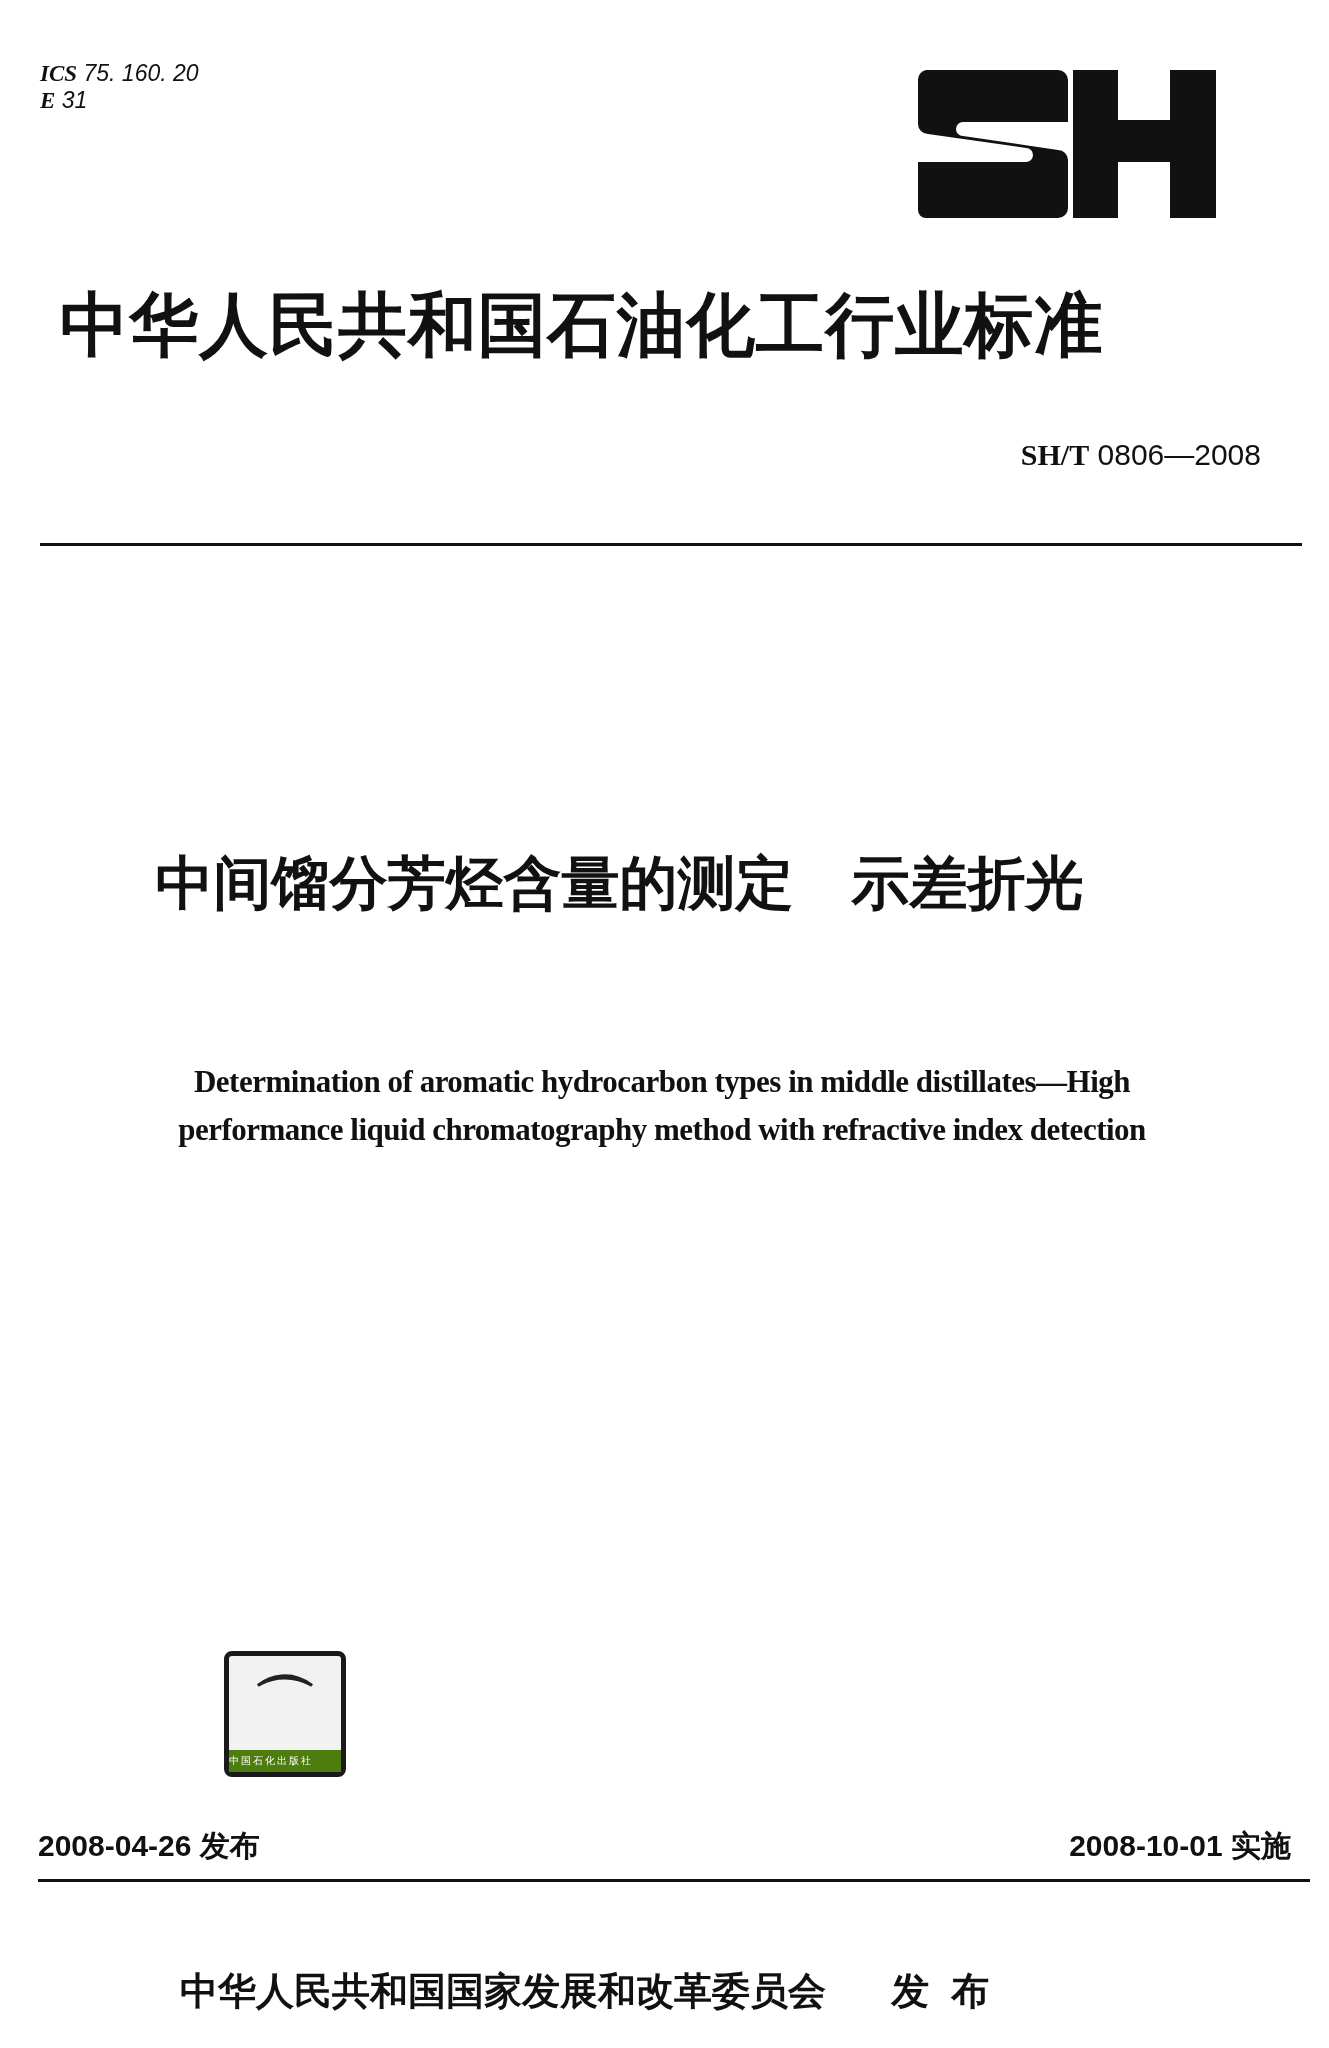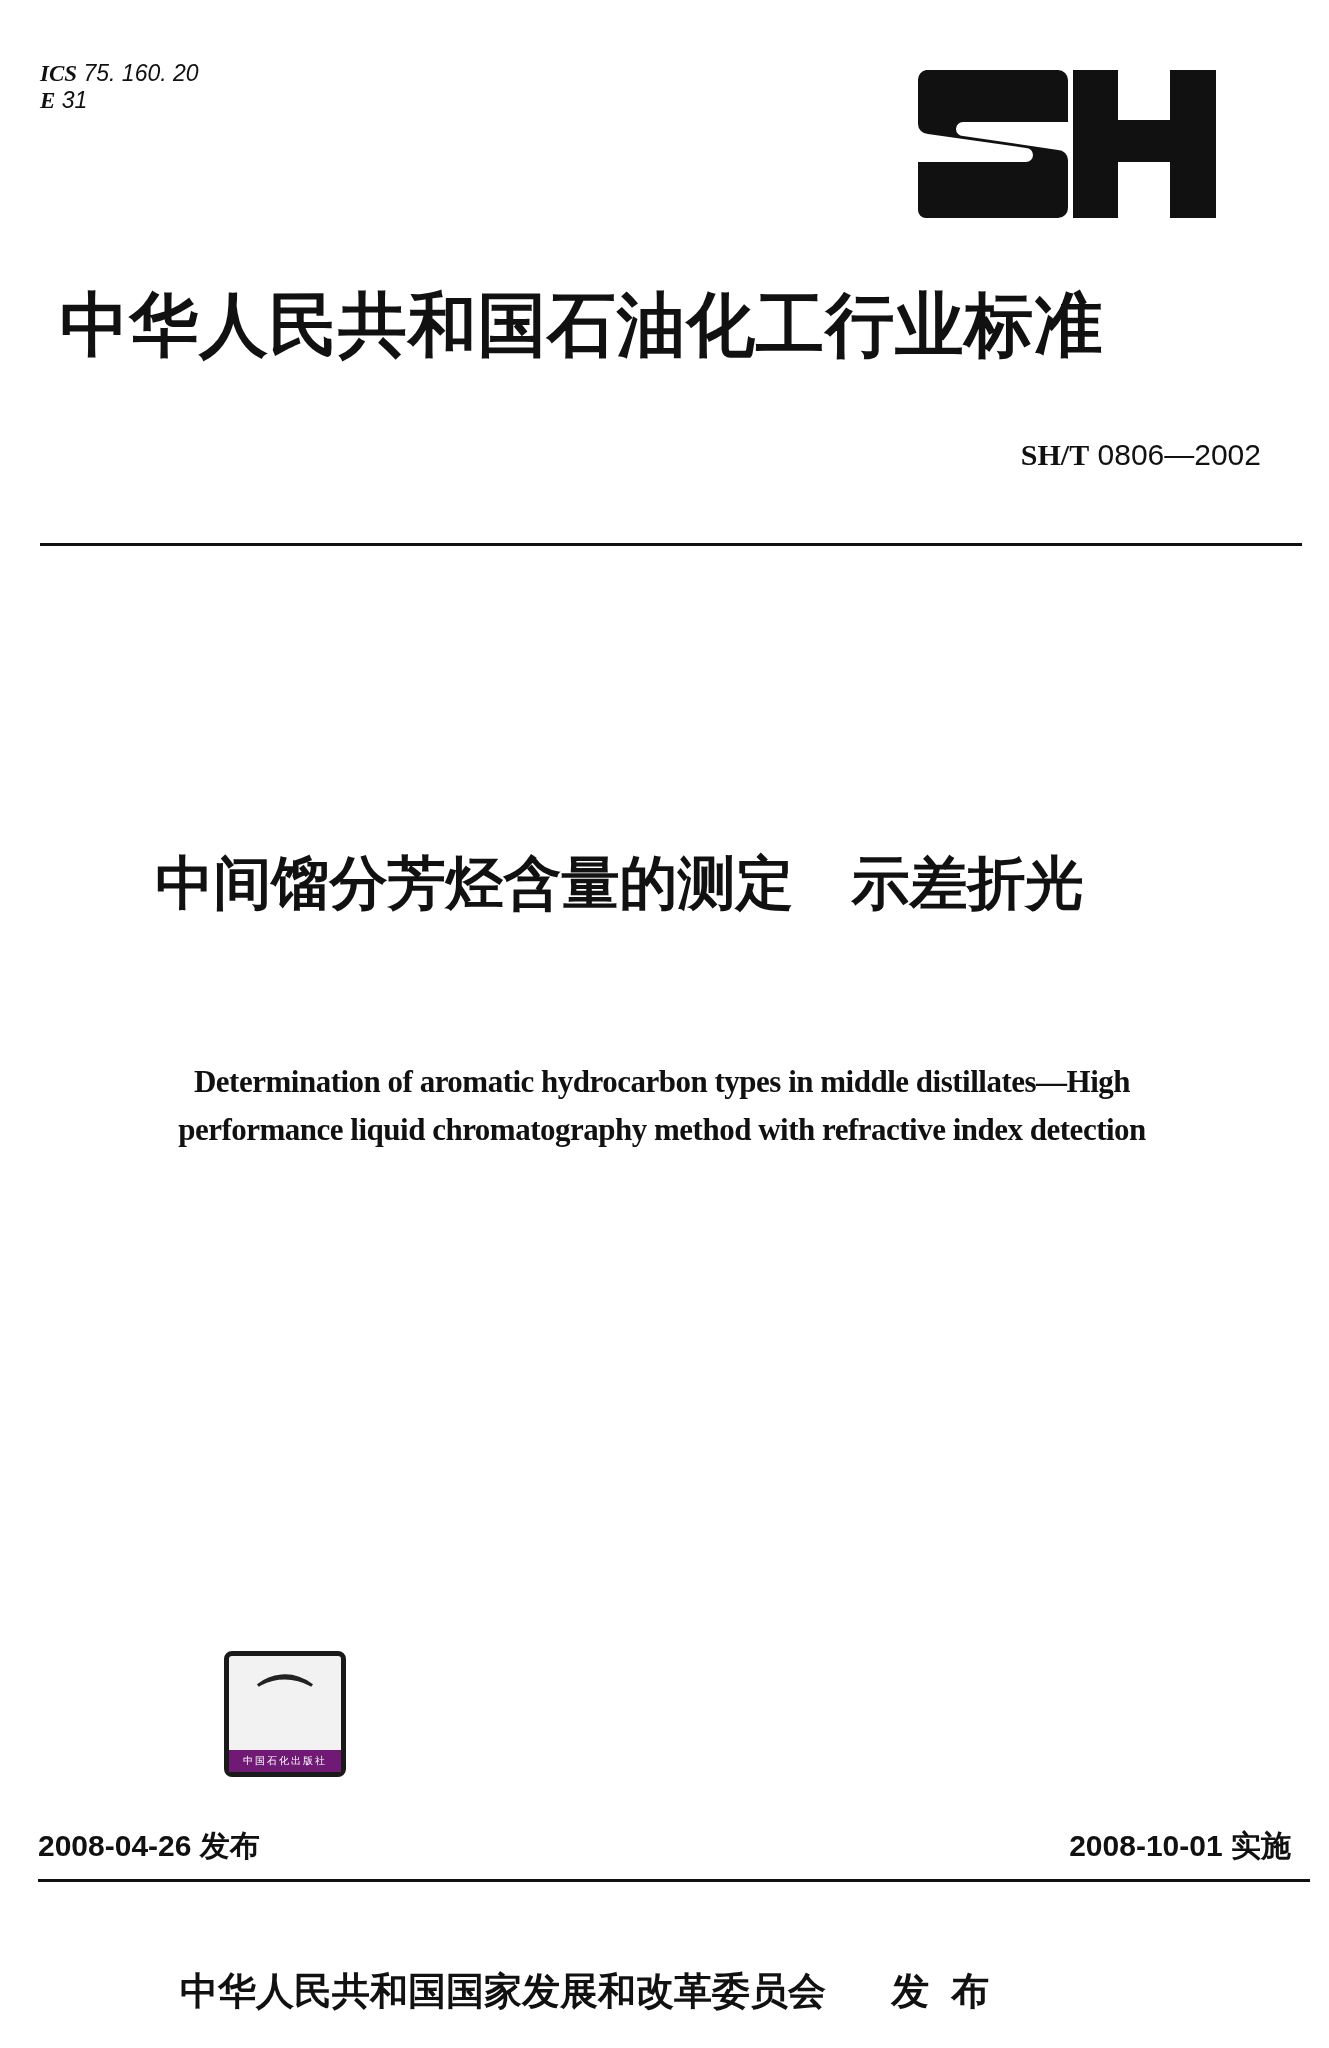--- a/index.html
+++ b/index.html
@@ -52,22 +52,22 @@
     .emblem {
       left: 224px; top: 1651px; width: 122px; height: 126px;
       border: 5px solid #1a1a1a; border-radius: 8px; box-sizing: border-box;
       background: #f2f2f2;
     }
     .emblem .glyph {
       position: absolute; left: 0; top: 6px; width: 100%; text-align: center;
       font-family: "DejaVu Sans", sans-serif; font-weight: bold; font-size: 64px; color: #222;
     }
     .emblem .band {
-      position: absolute; left: 0; bottom: 0; width: 100%; height: 22px; background: #701a75;
-      color: #fff; font-size: 10px; line-height: 22px; text-align: center; letter-spacing: 2px;
+      position: absolute; left: 0; bottom: 0; width: 100%; height: 22px; background: #4d7c0f;
+      color: #fff; font-size: 10px; line-height: 22px; letter-spacing: 2px;
     }
 
     .date-left, .date-right {
       top: 1828px; font-family: "Liberation Sans", sans-serif; font-weight: bold;
       font-size: 30px; line-height: 36px; white-space: nowrap;
     }
     .date-left { left: 38px; }
     .date-right { right: 38px; }
     .date-left .lbl, .date-right .lbl { font-family: "DejaVu Sans", sans-serif; font-size: 30px; }
 
@@ -98,21 +98,21 @@
   <svg width="300" height="148" viewBox="0 0 300 148">
     <path d="M8 0 H140 a10 10 0 0 1 10 10 V52 H45 a7 7 0 0 0 0 14 L140 80 a10 10 0 0 1 10 10 V138 a10 10 0 0 1 -10 10 H8 a8 8 0 0 1 -8 -8 V92 H108 a7 7 0 0 0 0 -14 L10 64 a10 10 0 0 1 -10 -10 V10 a10 10 0 0 1 8 -10 Z" fill="#111"></path>
     <path d="M155 0 H200 V50 H252 V0 H298 V148 H252 V92 H200 V148 H155 Z" fill="#111"></path>
   </svg>
 </div>
 
 <div class="abs std-title">中华人民共和国石油化工行业标准</div>
 
 <div class="abs doc-number">
   <span class="bold">SH/T</span>
-  <span>0806—2002</span>
+  <span>0806—2008</span>
 </div>
 
 <div class="abs rule-top"></div>
 
 <div class="abs cn-title">
   <span class="line1"><span>中间馏分芳烃含量的测定</span><span class="gap"></span><span>示差折光</span></span>
 </div>
 
 <div class="abs en-title">
   <div>Determination of aromatic hydrocarbon types in middle distillates—High</div>

